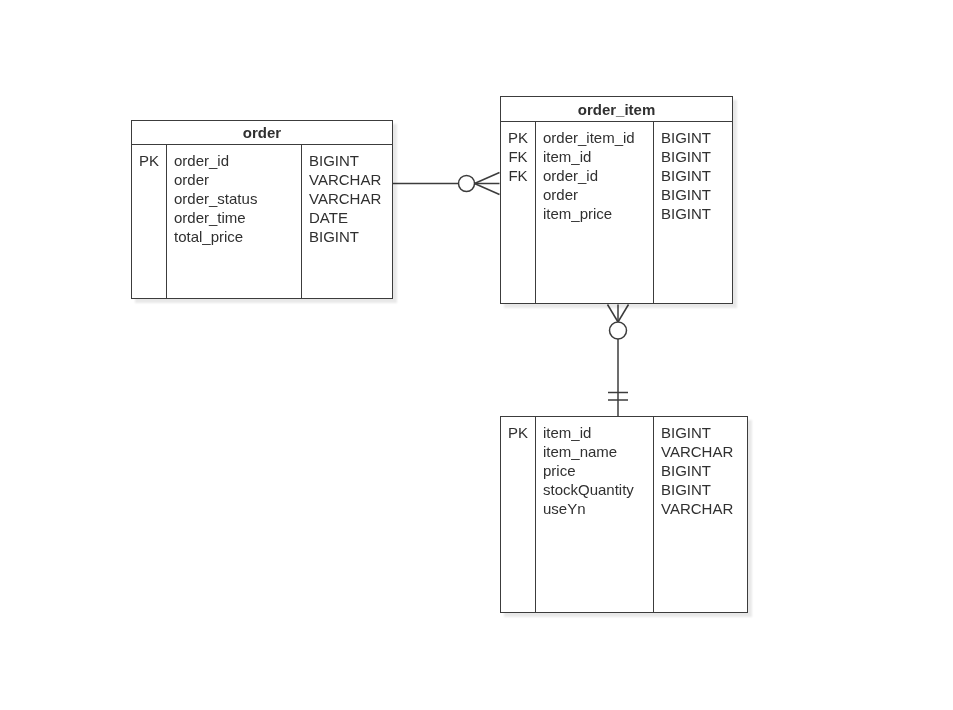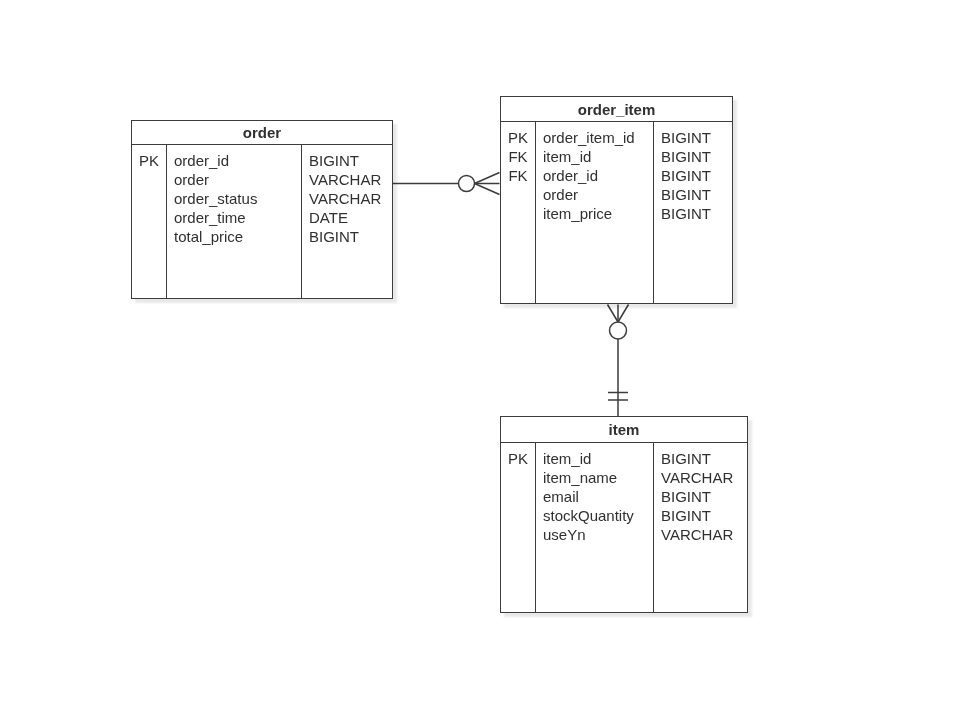--- a/index.html
+++ b/index.html
@@ -147,33 +147,32 @@
         <div class="cell">BIGINT</div>
         <div class="cell">BIGINT</div>
         <div class="cell">BIGINT</div>
         <div class="cell">BIGINT</div>
         <div class="cell">BIGINT</div>
       </div>
     </div>
   </div>
 
   <div class="entity" style="left:500px; top:416px; width:248px; height:197px;">
-    <div class="entity-header" style="height:26px;">item</div>
     <div class="entity-body">
       <div class="col col-key">
         <div class="cell">PK</div>
         <div class="cell"></div>
         <div class="cell"></div>
         <div class="cell"></div>
         <div class="cell"></div>
       </div>
       <div class="col col-name">
         <div class="cell">item_id</div>
         <div class="cell">item_name</div>
-        <div class="cell">email</div>
+        <div class="cell">price</div>
         <div class="cell">stockQuantity</div>
         <div class="cell">useYn</div>
       </div>
       <div class="col col-type" style="width:93px;">
         <div class="cell">BIGINT</div>
         <div class="cell">VARCHAR</div>
         <div class="cell">BIGINT</div>
         <div class="cell">BIGINT</div>
         <div class="cell">VARCHAR</div>
       </div>

